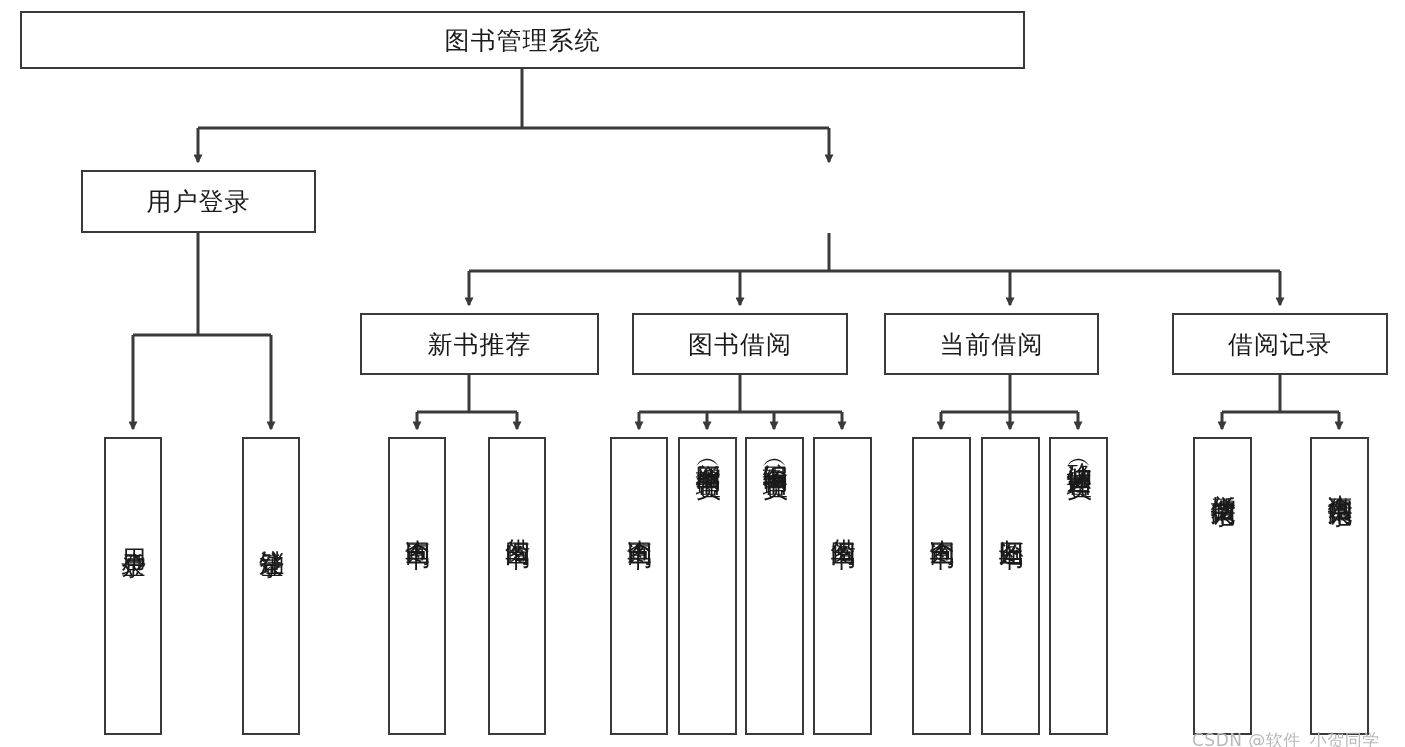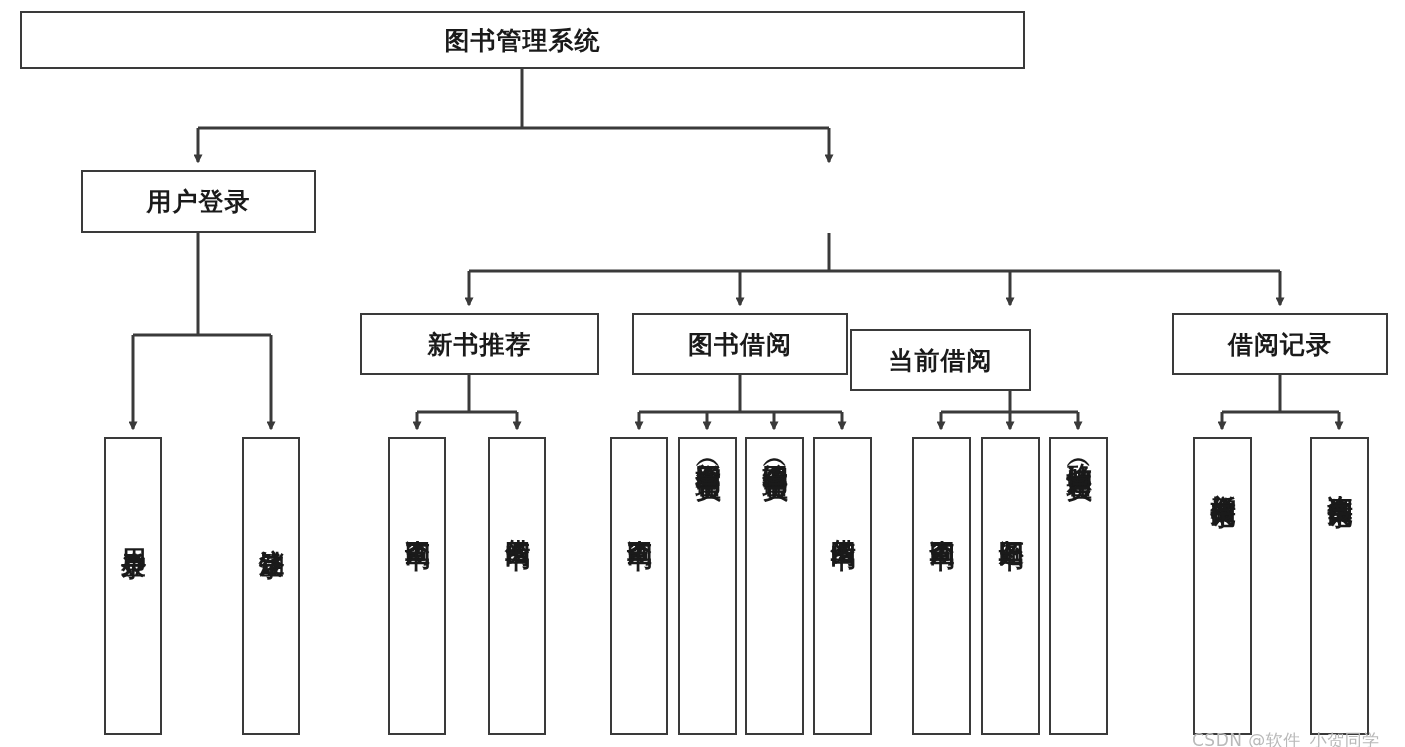--- a/index.html
+++ b/index.html
@@ -34,21 +34,20 @@
     display: flex;
     align-items: center;
     justify-content: center;
     color: #1a1a1a;
     z-index: 2;
   }
   .node .label {
     display: block;
     text-align: center;
     line-height: 1.08;
-    font-weight: bold;
   }
   
   .node.horiz .label {
     font-size: 25px;
     letter-spacing: 1px;
     white-space: nowrap;
   }
   .node.root .label {
     font-size: 25px;
   }
@@ -141,21 +140,21 @@
   <div class="node horiz" style="left:81px; top:170px; width:235px; height:63px;">
     <span class="label">用户登录</span>
   </div>
 
   <div class="node horiz" style="left:360px; top:313px; width:239px; height:62px;">
     <span class="label">新书推荐</span>
   </div>
   <div class="node horiz" style="left:632px; top:313px; width:216px; height:62px;">
     <span class="label">图书借阅</span>
   </div>
-  <div class="node horiz" style="left:850px; top:313px; width:181px; height:62px;margin-top:16px;">
+  <div class="node horiz" style="left:884px; top:313px; width:215px; height:62px;">
     <span class="label">当前借阅</span>
   </div>
   <div class="node horiz" style="left:1172px; top:313px; width:216px; height:62px;">
     <span class="label">借阅记录</span>
   </div>
 
   <div class="node vert mid" style="left:104px; top:437px; width:58px; height:298px;">
     <span class="label" style="margin-top:90px;">用户登录</span>
   </div>
   <div class="node vert mid" style="left:242px; top:437px; width:58px; height:298px;">

